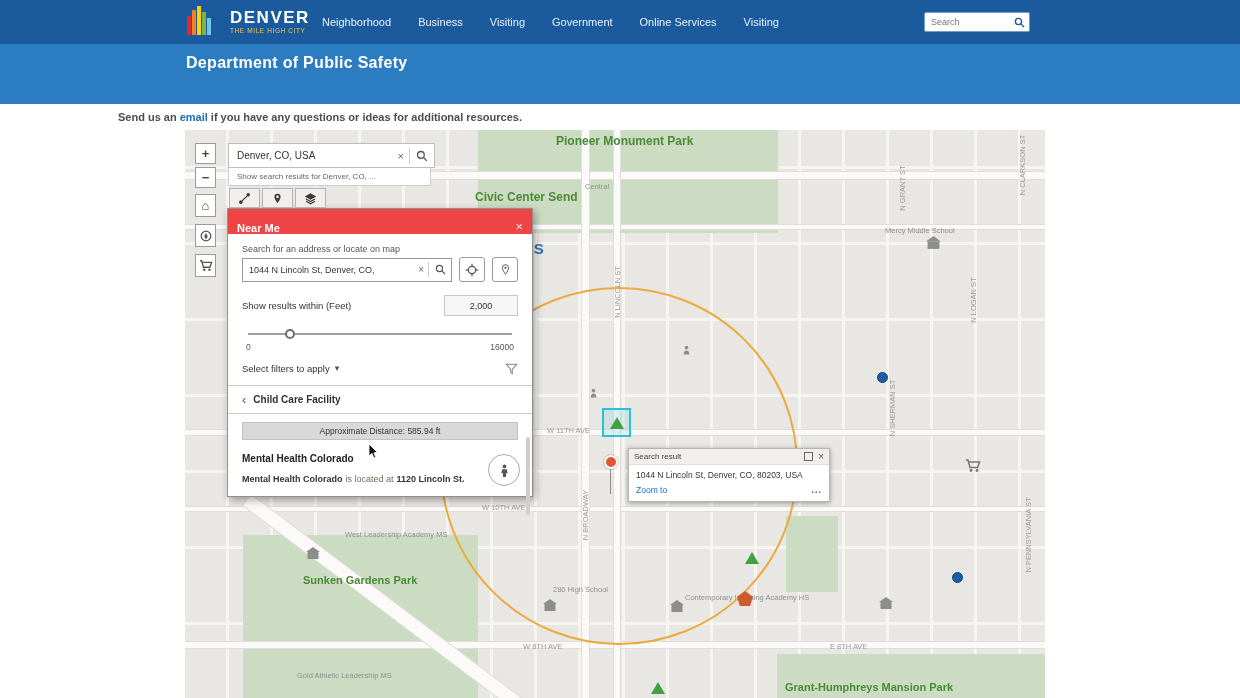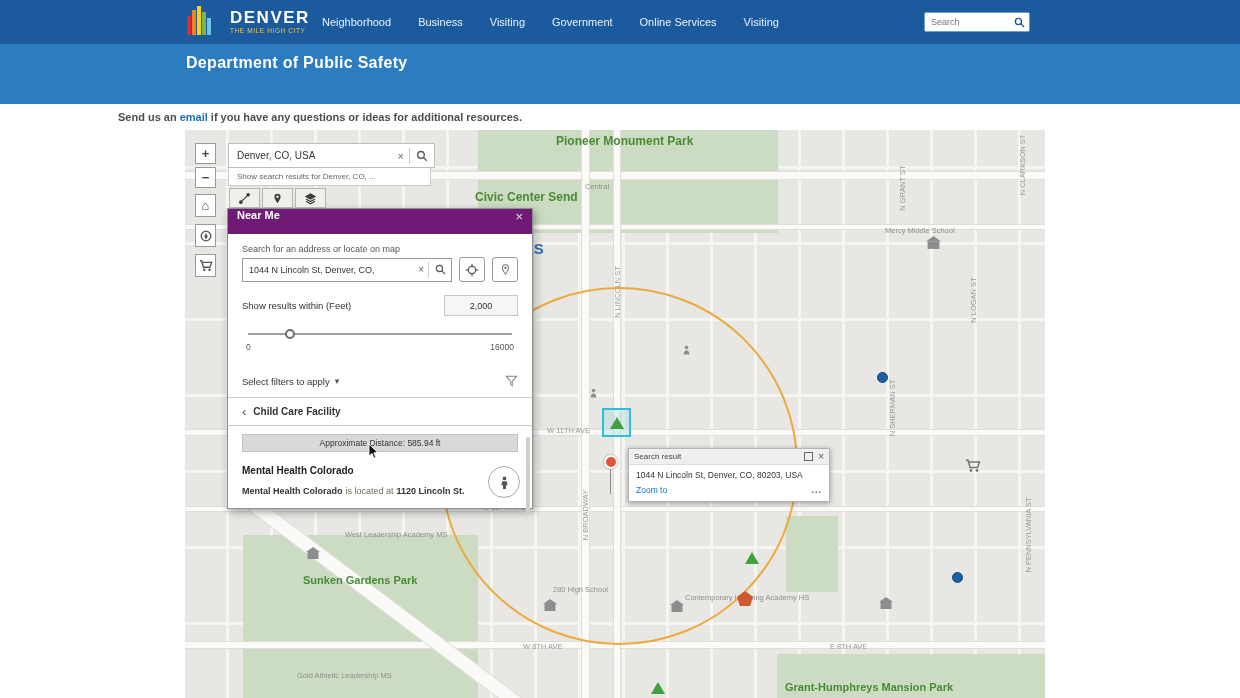--- a/index.html
+++ b/index.html
@@ -59,40 +59,40 @@
   .msearch input{border:0;outline:0;flex:1;min-width:0;font-size:10px;color:#333;padding-left:8px;font-family:inherit}
   .msearch .xi{color:#666;font-size:11px;padding:0 5px;cursor:pointer}
   .msearch .sep{width:1px;height:16px;background:#ccc}
   .msearch .mag{width:24px;display:flex;align-items:center;justify-content:center;cursor:pointer}
   .mhint{position:absolute;left:43px;top:38px;width:193px;height:17px;background:#fff;border:1px solid #ccc;border-top:0;font-size:8px;color:#666;line-height:17px;padding-left:8px;z-index:11}
   .mtools{position:absolute;left:44px;top:58px;display:flex;gap:2px;z-index:11}
   .mtools .tb{width:31px;height:20px;background:#f1efec;border:1px solid #b5b5b5;box-sizing:border-box;display:flex;align-items:center;justify-content:center;cursor:pointer}
 
   
   .nearme{position:absolute;left:42px;top:78px;width:306px;background:#fff;border:1px solid #8f8f8f;box-shadow:2px 3px 8px rgba(0,0,0,.35);z-index:10;box-sizing:border-box}
-  .nm-head{height:25px;background:#701a75;color:#fff;display:flex;align-items:flex-start;padding:0 9px}
+  .nm-head{height:25px;background:#ef4444;color:#fff;display:flex;align-items:flex-end;padding:0 9px}
   .nm-head .ttl{font-size:11px;font-weight:bold;flex:1}
   .nm-head .xi{font-size:13px;cursor:pointer;color:#e8e8e8}
   .nm-body{padding:10px 14px 12px}
   .nm-lbl{font-size:9px;color:#555;margin-bottom:3px}
   .nm-row1{display:flex;align-items:center;gap:7px}
   .nm-addr{flex:1;height:24px;border:1px solid #999;display:flex;align-items:center;box-sizing:border-box}
   .nm-addr input{border:0;outline:0;flex:1;min-width:0;font-size:9px;color:#333;padding-left:6px;font-family:Liberation Sans, sans-serif}
   .nm-addr .xi{color:#666;font-size:10px;padding:0 4px;cursor:pointer}
   .nm-addr .sep{width:1px;height:15px;background:#ccc}
   .nm-addr .mag{width:22px;display:flex;align-items:center;justify-content:center;cursor:pointer}
   .sqbtn{width:26px;height:25px;border:1px solid #999;border-radius:3px;background:#fff;display:flex;align-items:center;justify-content:center;cursor:pointer;box-sizing:border-box}
   .nm-within{display:flex;align-items:center;justify-content:space-between;margin-top:13px}
   .nm-within .lbl{font-size:9.5px;color:#333}
   .nm-val{width:72px;height:19px;border:1px solid #c7c7c7;background:#f6f6f6;font-size:9px;color:#333;display:flex;align-items:center;justify-content:center;cursor:text}
   .nm-slider{position:relative;height:10px;margin:13px 6px 0}
   .nm-track{position:absolute;left:0;right:0;top:4px;height:2px;background:#a0a0a0}
   .nm-handle{position:absolute;left:14%;top:0;width:10px;height:10px;border-radius:50%;background:#fdfdfd;border:2px solid #6d6d6d;box-sizing:border-box;cursor:pointer}
   .nm-minmax{display:flex;justify-content:space-between;font-size:8.5px;color:#555;margin:3px 4px 0}
-  .nm-filters{display:flex;align-items:center;margin-top:23px}
+  .nm-filters{display:flex;align-items:flex-start;margin-top:11px}
   .nm-filters .lbl{font-size:9.5px;color:#333;cursor:pointer}
   .nm-filters .chev{font-size:9px;color:#555;margin-left:5px}
   .nm-filters .funnel{margin-left:auto;cursor:pointer}
   .nm-hr{border:0;border-top:1px solid #ccc;margin:10px -14px 0}
   .nm-cat{display:flex;align-items:center;gap:7px;padding:8px 0}
   .nm-cat .back{font-size:13px;color:#555;cursor:pointer;line-height:10px}
   .nm-cat .lbl{font-size:10px;font-weight:bold;color:#333}
   .nm-dist{margin-top:8px;background:#d9d9d9;border:1px solid #c2c2c2;height:16px;display:flex;align-items:center;justify-content:center;font-size:8.5px;color:#333;cursor:pointer}
   .nm-rtitle{font-size:10px;font-weight:bold;color:#222;margin-top:13px}
   .nm-rline{display:flex;align-items:center;margin-top:10px;padding-right:40px;font-size:9px;color:#6f6f5a;flex-wrap:wrap;column-gap:3px}

